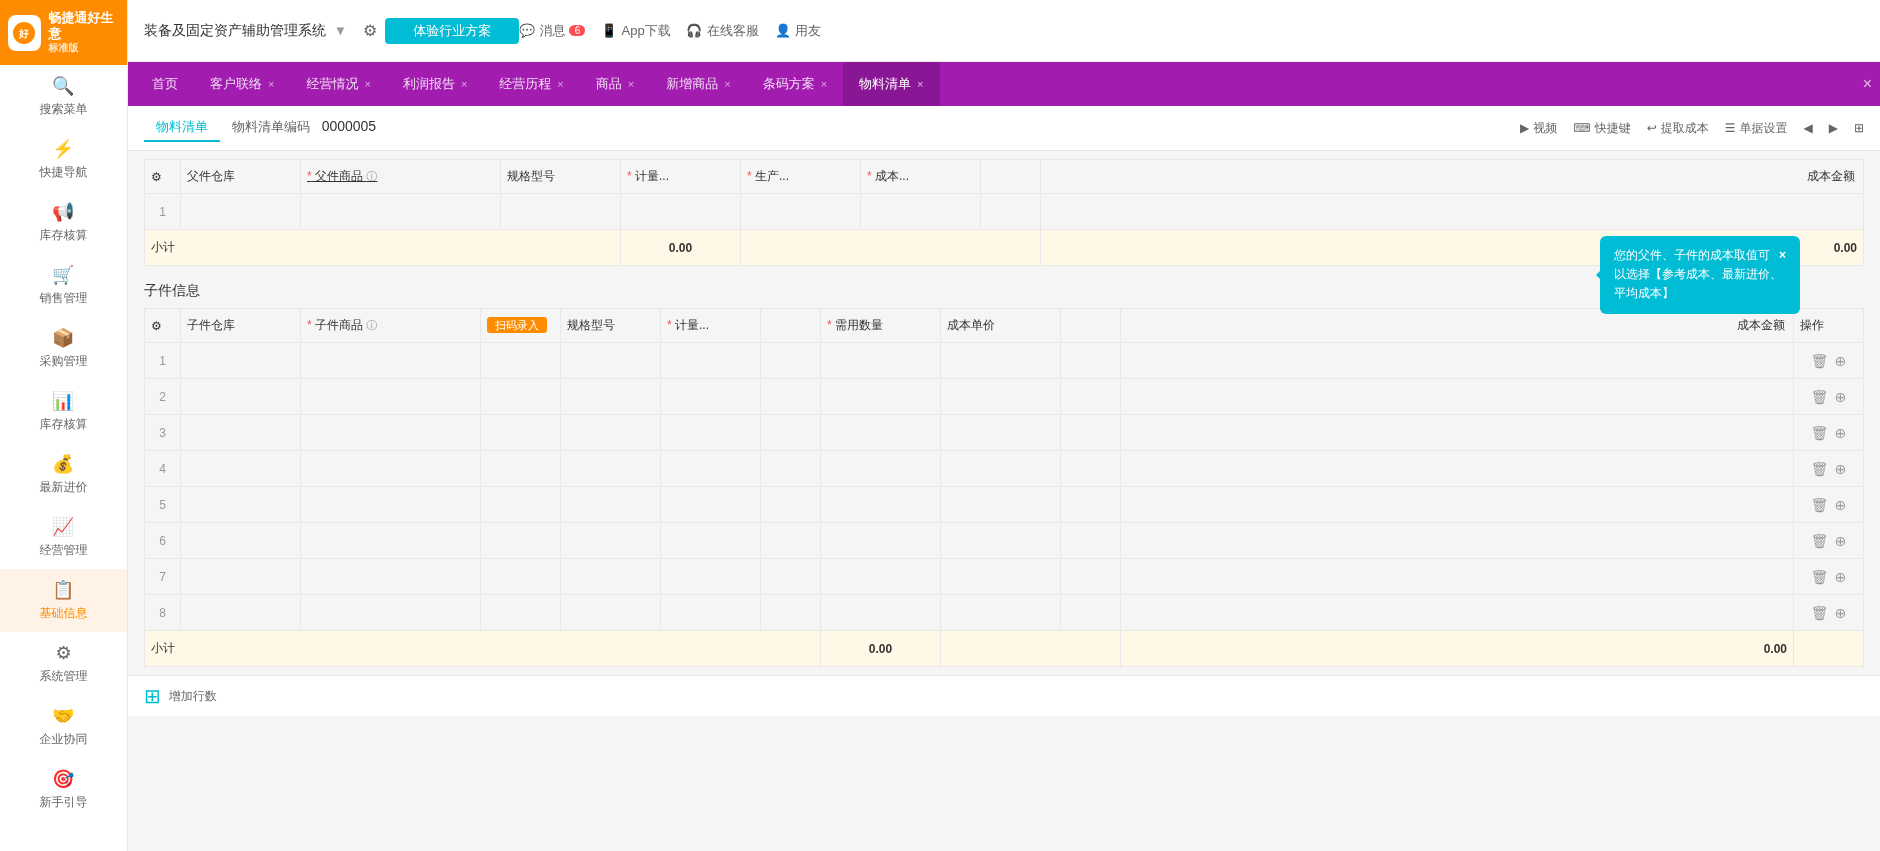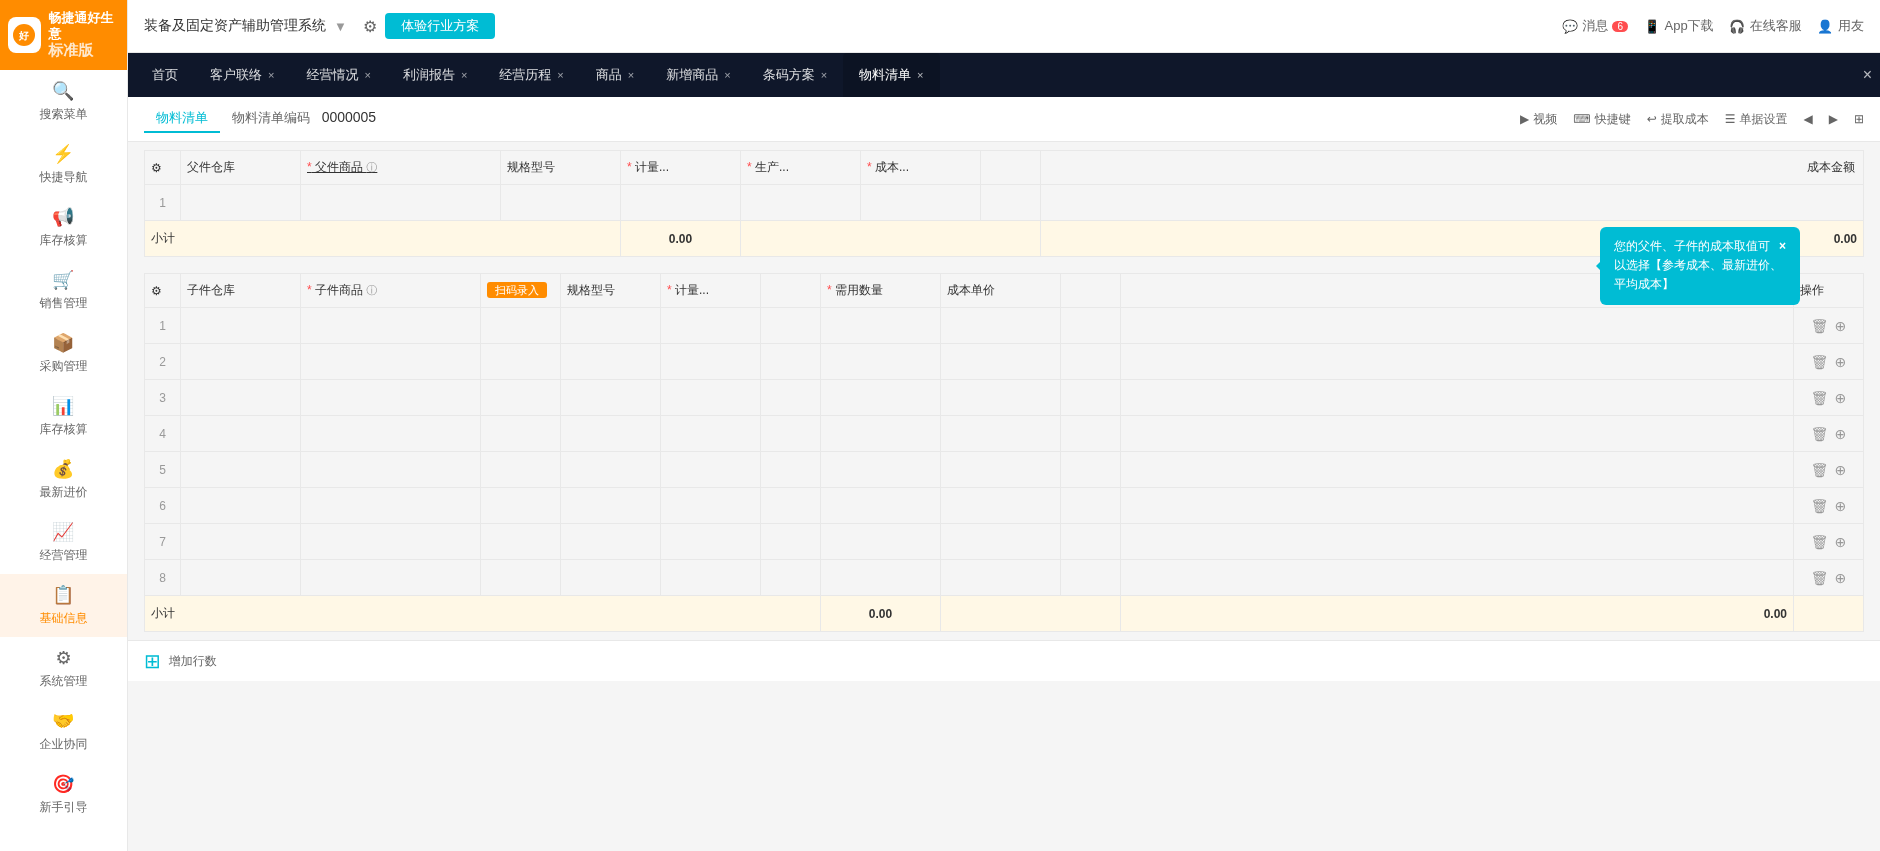--- a/index.html
+++ b/index.html
@@ -4,39 +4,39 @@
   <style>
     * { box-sizing: border-box; margin: 0; padding: 0; }
     body { font-family: 'Microsoft YaHei', Arial, sans-serif; font-size: 13px; display: flex; height: 851px; overflow: hidden; background: #f5f5f5; }
 
     
     .sidebar { width: 128px; background: #fff; border-right: 1px solid #e8e8e8; display: flex; flex-direction: column; align-items: center; padding-top: 0; flex-shrink: 0; }
     .sidebar-logo { width: 100%; background: #ff8c00; padding: 10px 8px; display: flex; align-items: center; gap: 8px; color: white; font-weight: bold; font-size: 14px; min-height: 50px; }
     .sidebar-logo-icon { width: 36px; height: 36px; background: #fff; border-radius: 8px; display: flex; align-items: center; justify-content: center; }
     .sidebar-logo-icon svg { width: 26px; height: 26px; }
     .sidebar-logo-text { line-height: 1.2; font-size: 13px; }
-    .sidebar-logo-sub { font-size: 15px; color: rgba(255,255,255,0.8); }
+    .sidebar-logo-sub { font-size: 10px; color: rgba(255,255,255,0.8); }
     .sidebar-item { width: 100%; display: flex; flex-direction: column; align-items: center; padding: 10px 4px; cursor: pointer; color: #666; font-size: 12px; gap: 4px; }
     .sidebar-item.active { background: #fff3e8; color: #ff8c00; }
     .sidebar-item .icon { font-size: 18px; }
 
     
     .main { flex: 1; display: flex; flex-direction: column; overflow: hidden; }
 
     
-    .topbar { background: #fff; border-bottom: 1px solid #e8e8e8; display: flex; align-items: center; padding: 0 16px; height: 53px; justify-content: space-between; flex-shrink: 0; }
+    .topbar { background: #fff; border-bottom: 1px solid #e8e8e8; display: flex; align-items: center; padding: 0 16px; height: 62px; justify-content: flex-start; flex-shrink: 0; }
     .topbar-left { display: flex; align-items: center; gap: 8px; }
     .topbar-title { font-size: 14px; color: #333; font-weight: 500; }
     .topbar-right { display: flex; align-items: center; gap: 16px; color: #666; font-size: 13px; }
     .topbar-right-item { display: flex; align-items: center; gap: 4px; cursor: pointer; }
     .badge { background: #ff4d4f; color: white; border-radius: 10px; padding: 0 5px; font-size: 10px; min-width: 16px; text-align: center; }
-    .try-btn { background: #00bcd4; color: white; padding: 4px 16px; border-radius: 4px; cursor: pointer; font-size: 13px; }
-
-    
-    .nav-tabs { background: #0f172a; display: flex; align-items: center; height: 44px; padding: 0 8px; overflow-x: auto; flex-shrink: 0; }
+    .try-btn { background: #00bcd4; color: white; padding: 4px 28px; border-radius: 4px; cursor: pointer; font-size: 13px; }
+
+    
+    .nav-tabs { background: #a21caf; display: flex; align-items: center; height: 44px; padding: 0 8px; overflow-x: auto; flex-shrink: 0; }
     .nav-tab { padding: 0 16px; height: 44px; display: flex; align-items: center; gap: 6px; color: rgba(255,255,255,0.85); cursor: pointer; font-size: 13px; white-space: nowrap; }
     .nav-tab.active { background: rgba(0,0,0,0.15); color: white; border-radius: 4px 4px 0 0; }
     .nav-tab-close { font-size: 11px; opacity: 0.7; }
 
     
     .sub-header { display: flex; align-items: center; padding: 8px 16px; border-bottom: 1px solid #e8e8e8; background: #fff; }
     .sub-tab { padding: 4px 12px; cursor: pointer; font-size: 13px; color: #666; border-bottom: 2px solid transparent; }
     .sub-tab.active { color: #00bcd4; border-bottom: 2px solid #00bcd4; font-weight: 500; }
     .sub-header-right { margin-left: auto; display: flex; align-items: center; gap: 16px; color: #666; font-size: 12px; }
     .sub-header-right-item { display: flex; align-items: center; gap: 4px; cursor: pointer; }
@@ -283,20 +283,21 @@
             <td colspan="3"></td>
             <td class="cost-amount-right">
               <strong>0.00</strong>
             </td>
           </tr>
         </tbody>
       </table>
     </div>
 
     <div class="section">
+      <div class="section-title">子件信息</div>
       <table class="data-table">
         <thead>
           <tr>
             <th style="width:36px;"><span>⚙</span></th>
             <th style="width:120px;">子件仓库</th>
             <th style="width:180px;"><span class="required">*</span> 子件商品 <span style="color:#999; font-size:11px;">ⓘ</span></th>
             <th style="width:80px;"><span class="scan-btn">扫码录入</span></th>
             <th style="width:100px;">规格型号</th>
             <th style="width:100px;"><span class="required">*</span> 计量...</th>
             <th style="width:60px;"></th>

